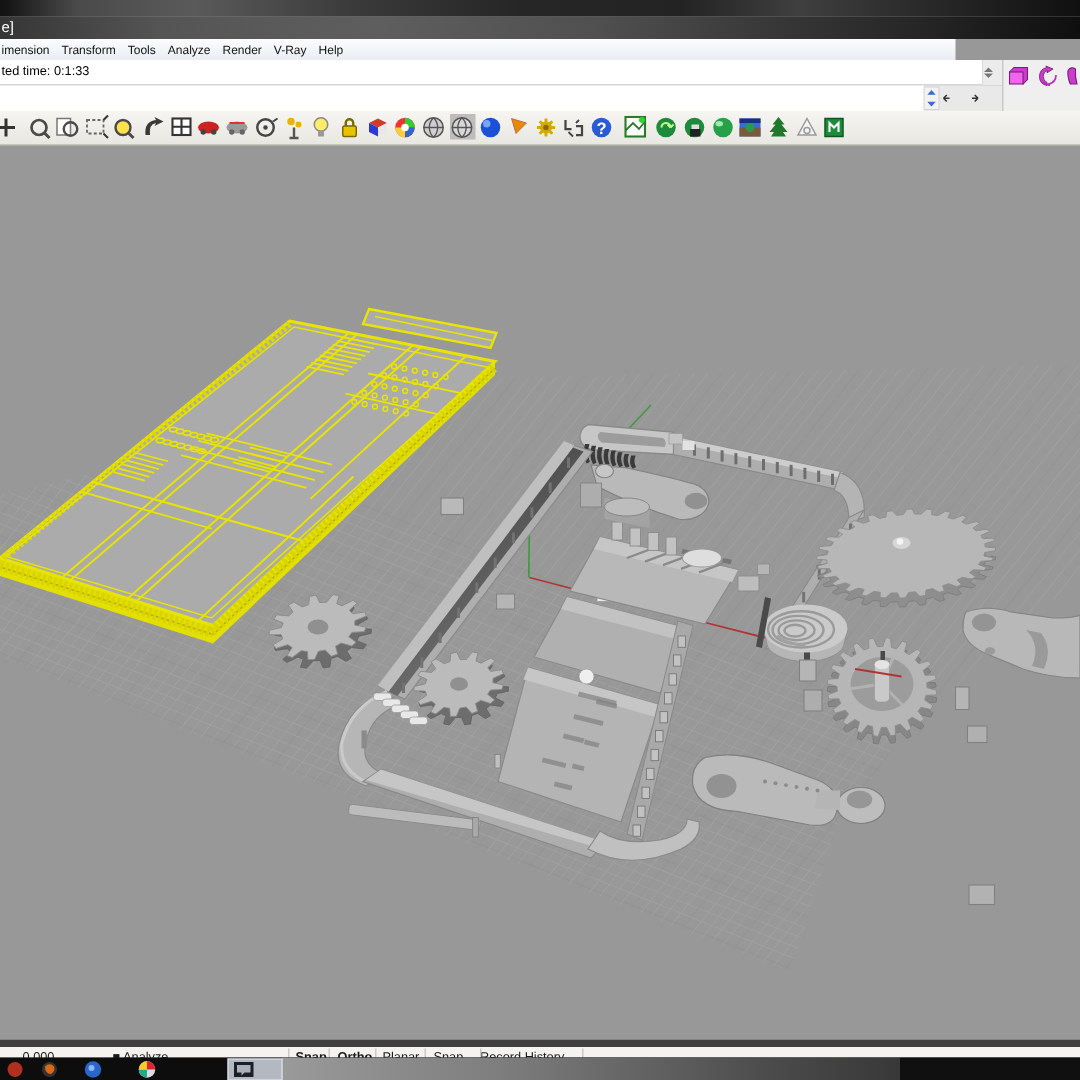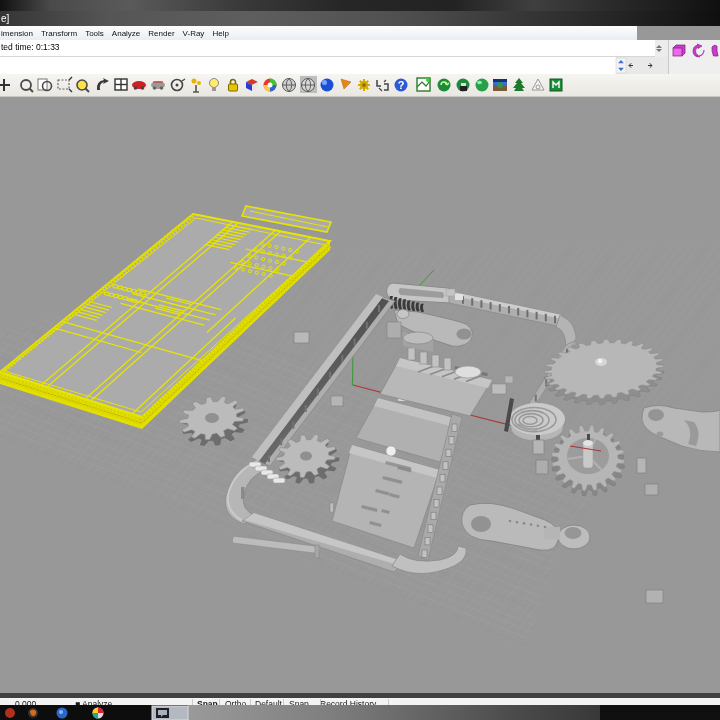--- a/index.html
+++ b/index.html
@@ -633,22 +633,22 @@
 <circle cx="256.9" cy="272.6" r="1.6" fill="none" stroke="#e8e400" stroke-width="1"></circle>
 <circle cx="263.8" cy="274.1" r="1.6" fill="none" stroke="#e8e400" stroke-width="1"></circle>
 <circle cx="270.7" cy="275.7" r="1.6" fill="none" stroke="#e8e400" stroke-width="1"></circle>
 <polygon points="246.0,206.0 331.0,222.0 327.0,232.0 242.0,216.0" fill="#ababab" stroke="#e8e400" stroke-width="1.6"></polygon>
 <line x1="250" y1="211" x2="328" y2="227" stroke="#e8e400" stroke-width="1"></line>
 </svg>
 <div class="abs" id="status">
 <div style="left:15px">0.000</div>
 <div style="left:75px">■ Analyze</div>
 <div style="left:197px;font-weight:bold">Snap</div>
-<div style="left:225px;font-weight:normal">Ortho</div>
-<div style="left:255px">Default</div>
+<div style="left:225px;font-weight:bold">Ortho</div>
+<div style="left:255px">Planar</div>
 <div style="left:289px">Snap</div>
 <div style="left:320px">Record History</div>
 <div class="sep" style="left:192px"></div>
       <div class="sep" style="left:219px"></div>
       <div class="sep" style="left:250px"></div>
       <div class="sep" style="left:283px"></div>
       <div class="sep" style="left:320px"></div>
       <div class="sep" style="left:388px"></div>
 </div>
 <div class="abs" id="task"></div>

